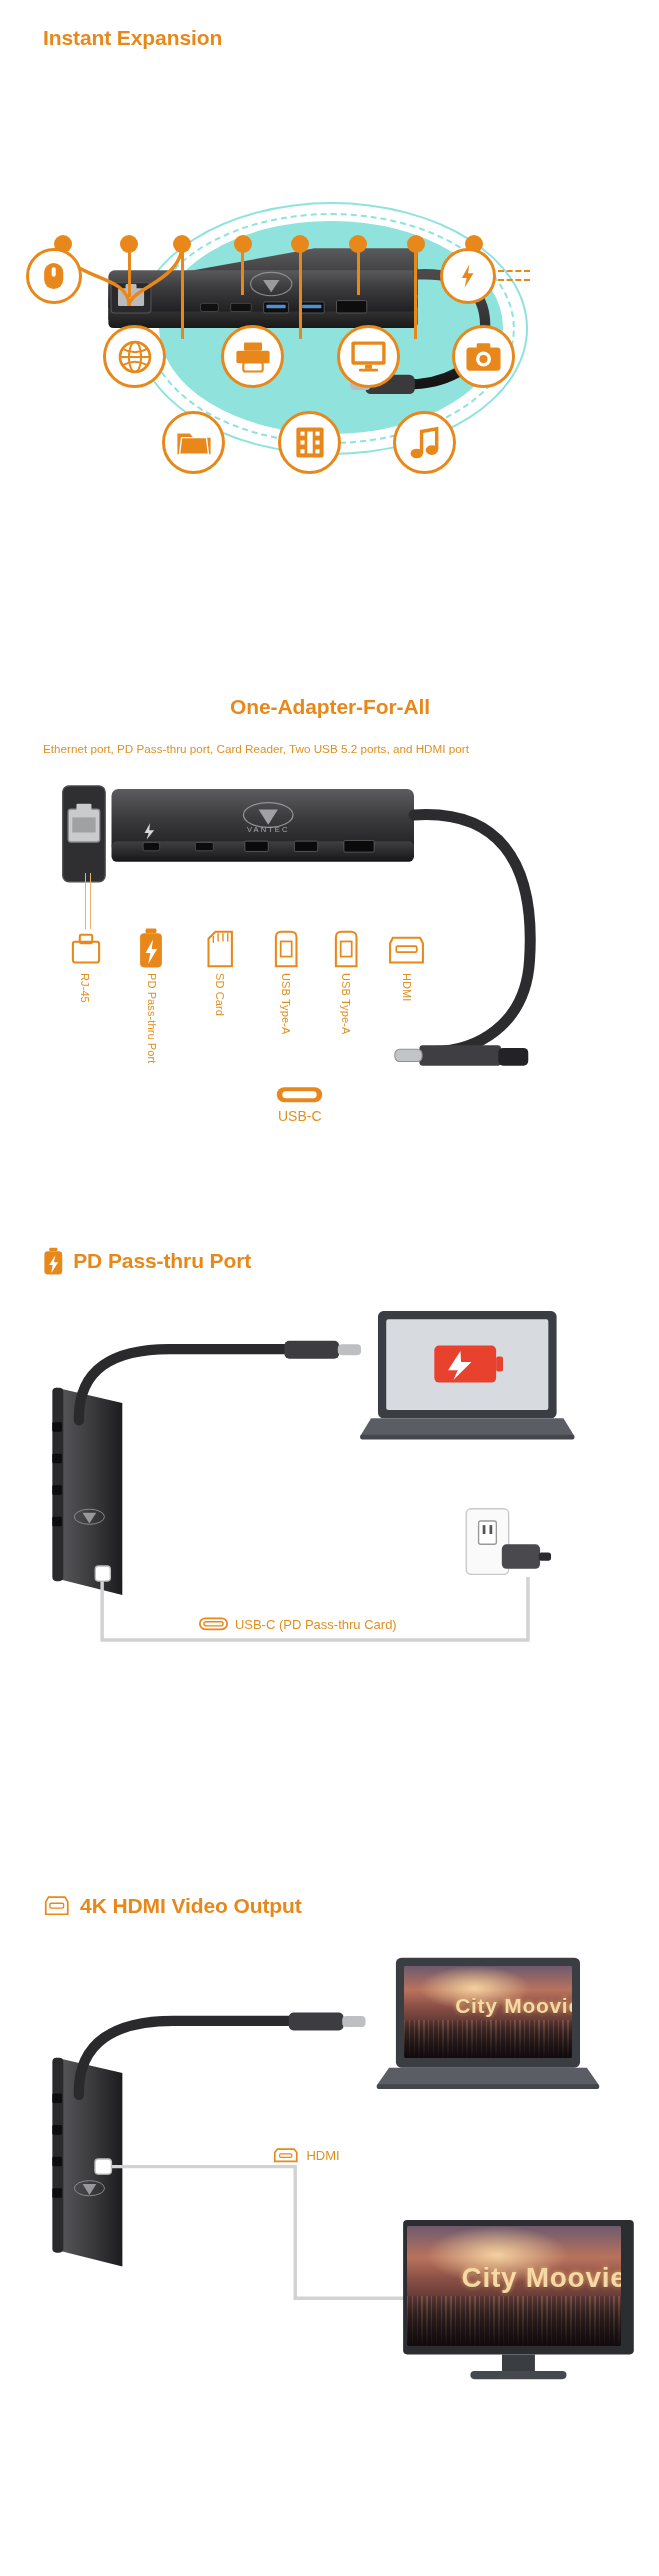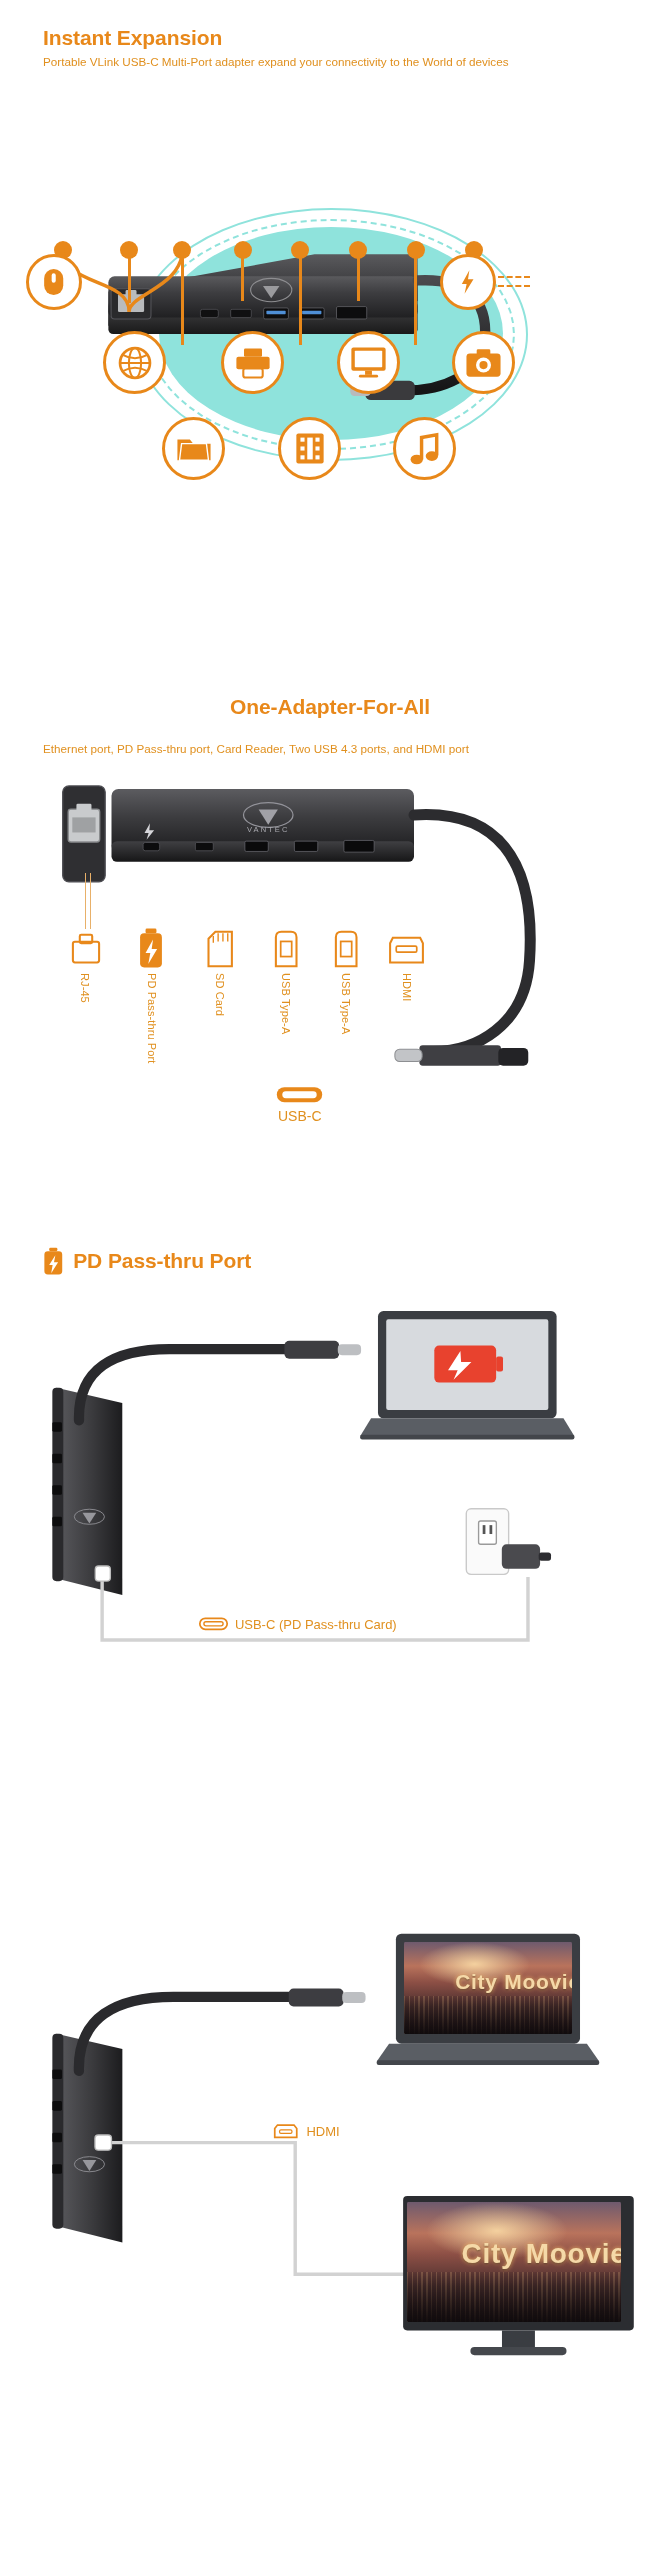--- a/index.html
+++ b/index.html
@@ -28,21 +28,21 @@
     color: #E0901F;
     font-weight: normal;
   }
   .pad { padding-left: 43px; padding-right: 27.5px; }
 
   
   .head-row { display: flex; align-items: center; gap: 9.6px; }
 
   
   #sec-instant { padding-top: 26px; height: 687px; }
-  #sec-instant .h1 { margin-bottom: 4px; }
+  #sec-instant .h1 { margin-bottom: 21px; }
   #sec-instant .desc { max-width: 467px; }
   .hero-wrap { position: relative; width: 660px; height: 543px; margin-top: 6.9px; }
 
   .teal-blob {
     position: absolute;
     left: 159px; top: 150px;
     width: 344px; height: 213px;
     border-radius: 50%;
     background: #8FE3DC;
   }
@@ -136,21 +136,20 @@
   svg { display: block; overflow: visible; }
 </style>
 </head>
 <body>
 
 <div class="page">
 
   <section class="section" id="sec-instant">
     <div class="pad">
       <h1 class="h1">Instant Expansion</h1>
-      <p class="desc">Portable VLink USB-C Multi-Port adapter expand your connectivity to the World of devices</p>
     </div>
 
     <div class="hero-wrap">
       <div class="teal-ring r1"></div>
       <div class="teal-ring r2"></div>
       <div class="teal-blob"></div>
 
       <svg style="position:absolute;left:96px;top:158px;" width="481" height="227" viewBox="0 0 700 330">
         <defs>
           <linearGradient id="hubTop" x1="0" y1="0" x2="0" y2="1">
@@ -298,21 +297,21 @@
         </svg>
       </div>
       <div class="bolt-dashes" style="left:498px; top:199px;"></div>
       <div class="bolt-dashes" style="left:498px; top:208px;"></div>
     </div>
   </section>
 
   <section class="section" id="sec-oaf">
     <h1 class="h1 center">One-Adapter-For-All</h1>
     <div class="pad" style="margin-top:9.6px;">
-      <p class="desc" style="max-width:467px;">Ethernet port, PD Pass-thru port, Card Reader, Two USB 4.3 ports, and HDMI port</p>
+      <p class="desc" style="max-width:467px;">Ethernet port, PD Pass-thru port, Card Reader, Two USB 5.2 ports, and HDMI port</p>
     </div>
 
     <div class="ports-diagram">
 
       <svg style="position:absolute;left:60px;top:13.7px;" width="52" height="103" viewBox="0 0 76 150">
         <rect x="4" y="4" width="62" height="140" rx="9" fill="#2f2f32" stroke="#4d4d52" stroke-width="2"></rect>
         <rect x="12" y="38" width="46" height="48" rx="4" fill="#c9cbcd" stroke="#8a8c8e" stroke-width="2"></rect>
         <rect x="24" y="30" width="22" height="12" rx="2" fill="#c9cbcd"></rect>
         <rect x="18" y="50" width="34" height="22" fill="#9fa1a3"></rect>
       </svg>
@@ -476,20 +475,29 @@
         <svg width="29" height="13.7" viewBox="0 0 42 20">
           <rect x="1" y="2" width="40" height="16" rx="8" fill="none" stroke="#E8881A" stroke-width="2.5"></rect>
           <rect x="7" y="7" width="28" height="6" rx="3" fill="none" stroke="#E8881A" stroke-width="2"></rect>
         </svg>
         <span>USB-C  (PD Pass-thru Card)</span>
       </div>
     </div>
   </section>
 
   <section class="section" id="sec-hdmi">
+    <div class="pad">
+      <div class="head-row">
+        <svg width="27.5" height="22" viewBox="0 0 40 32">
+          <path d="M4,10 L8,3 L32,3 L36,10 L36,28 L4,28 Z" fill="none" stroke="#E8881A" stroke-width="2.5"></path>
+          <rect x="10" y="12" width="20" height="7" rx="2" fill="none" stroke="#E8881A" stroke-width="2"></rect>
+        </svg>
+        <h1 class="h1">4K HDMI Video Output</h1>
+      </div>
+    </div>
 
     <div class="hdmi-diagram">
 
       <svg style="position:absolute;left:389px;top:25px;" width="268" height="158" viewBox="0 0 390 230">
         <rect x="10" y="4" width="268" height="160" rx="8" fill="#3a3d42"></rect>
         <path d="M0,164 L288,164 L306,190 L-18,190 Z" fill="#5a5e64"></path>
         <rect x="-18" y="188" width="324" height="7" rx="3" fill="#43464b"></rect>
       </svg>
       <div class="screen-img" style="left:404px; top:36px; width:168px; height:92px; border-radius:1.4px;">
         <div class="city"></div>

